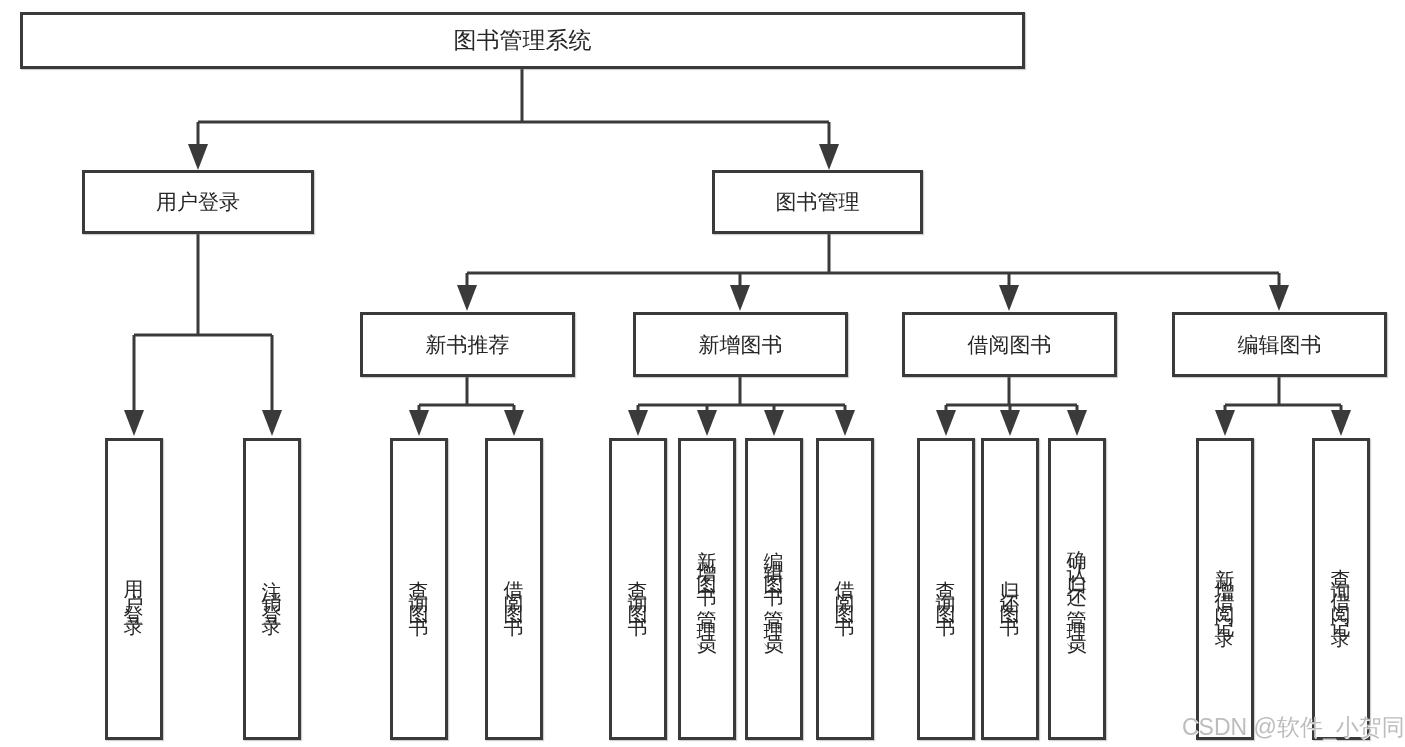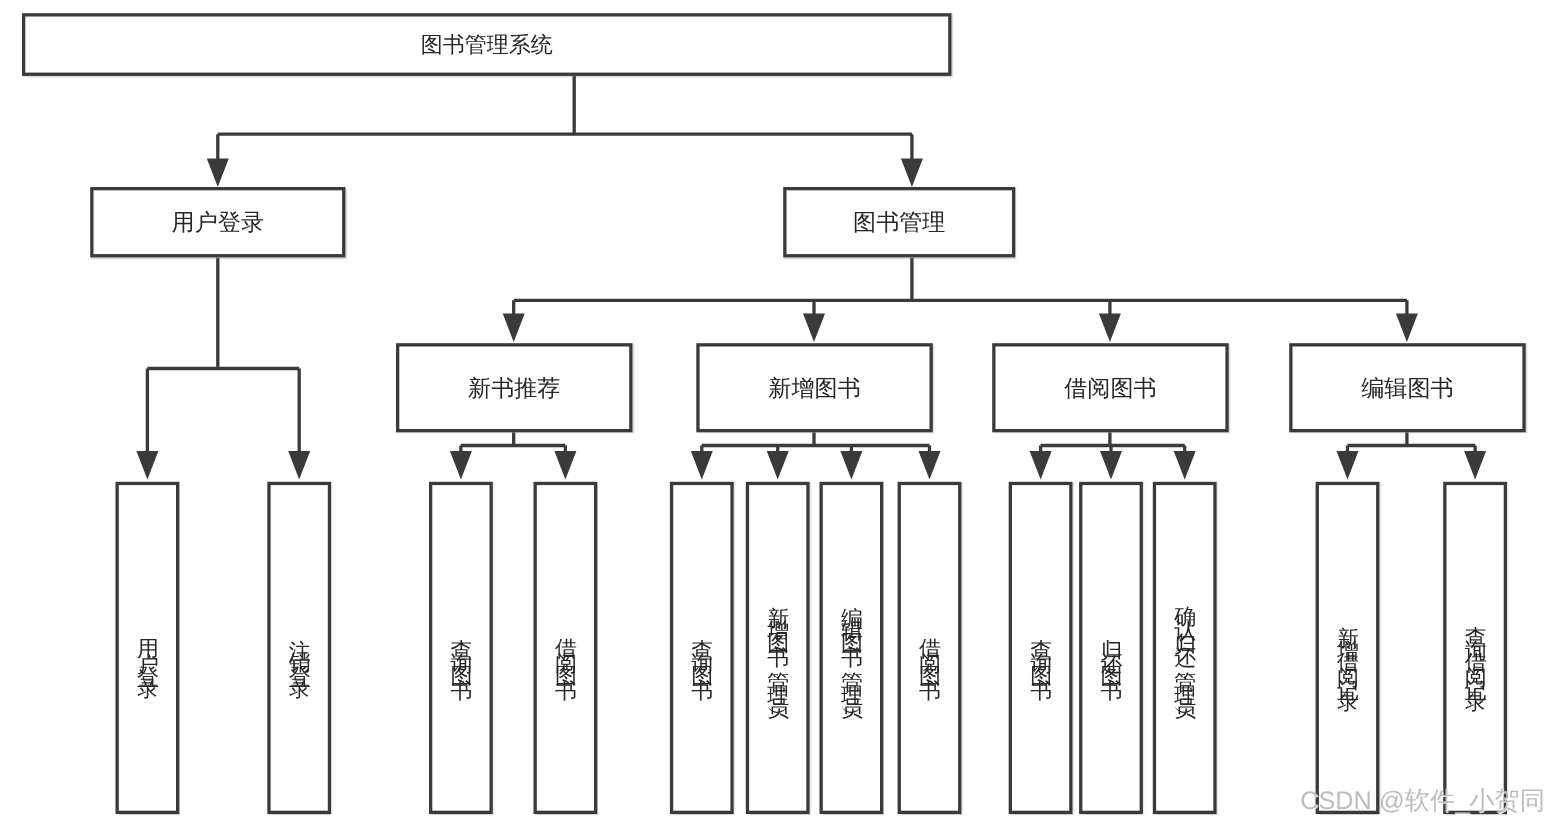--- a/index.html
+++ b/index.html
@@ -42,29 +42,29 @@
     border: 3px solid var(--line);
     background: var(--background);
     color: var(--text);
     display: flex;
     align-items: center;
     justify-content: center;
     text-align: center;
     box-shadow: 1px 1px 1px rgba(120,120,120,0.35);
   }
   .root {
-    left: 20px; top: 12px; width: 845px; height: 57px;
-    font-size: 20px;
+    left: 20px; top: 12px; width: 1005px; height: 57px;
+    font-size: 23px;
   }
   .l2 {
     top: 170px; height: 64px;
     font-size: 21px;
   }
   .l3 {
-    top: 312px; width: 215px; height: 81px;
+    top: 312px; width: 215px; height: 65px;
     font-size: 21px;
   }
   .leaf {
     top: 438px; width: 58px; height: 302px;
     font-size: 20px;
     writing-mode: vertical-rl;
     letter-spacing: 12px;
     line-height: 1;
   }
   .watermark {

